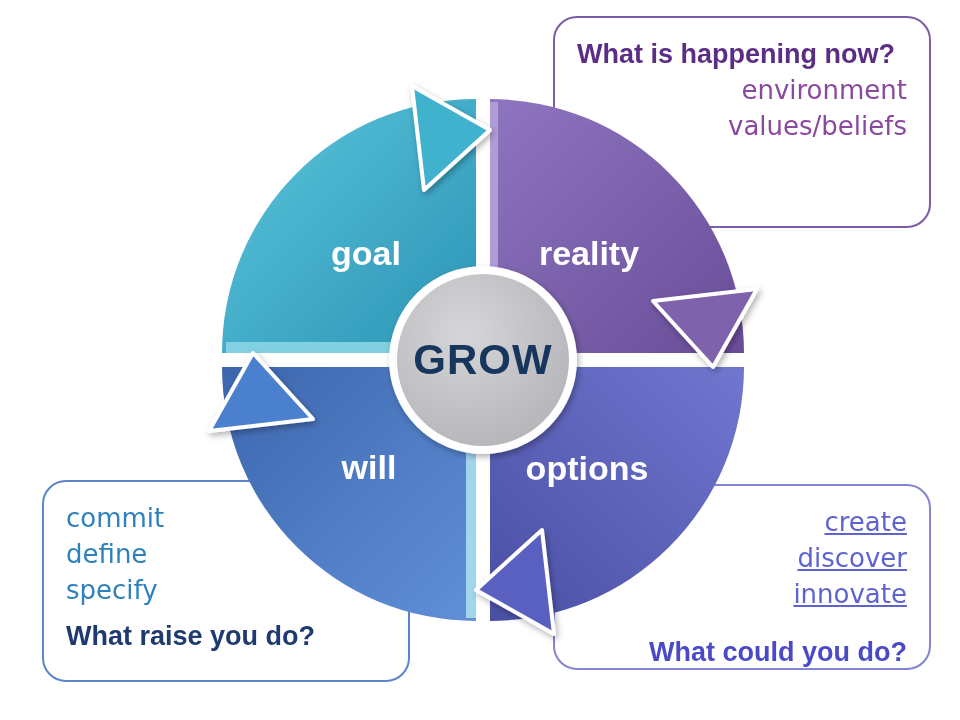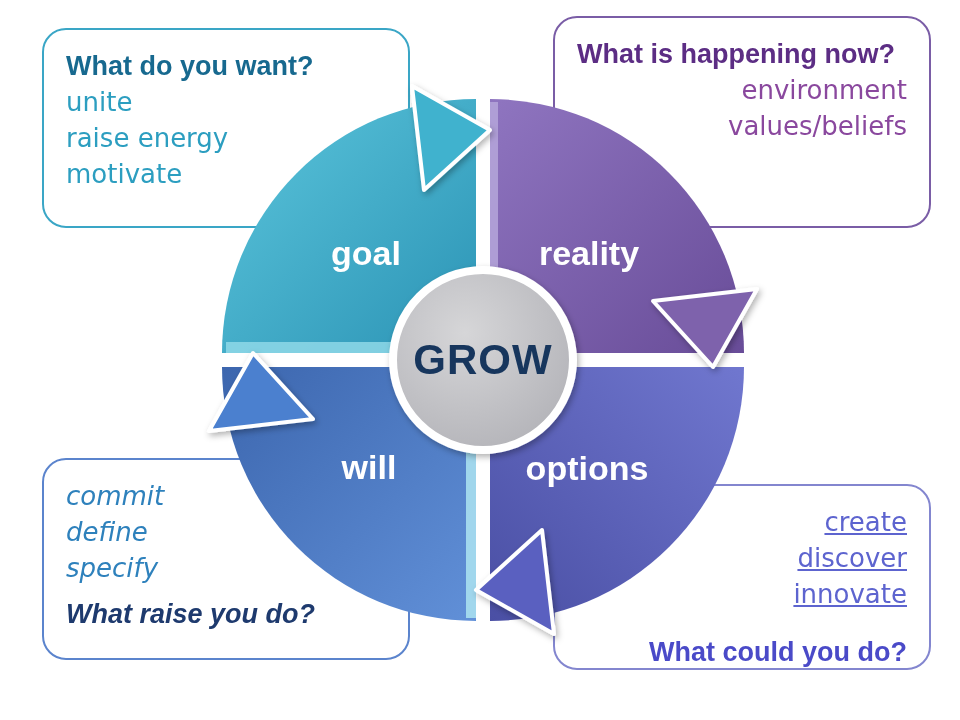--- a/index.html
+++ b/index.html
@@ -15,21 +15,21 @@
   .box .it{font-size:26px;line-height:36px;font-family:"DejaVu Sans","Liberation Sans",sans-serif;}
   
   .box-goal{left:42px;top:28px;width:368px;height:200px;border-color:#3aa6c6;}
   .box-goal .h{color:#17698f;}
   .box-goal .it{color:#2c9ec0;}
   
   .box-reality{left:553px;top:16px;width:378px;height:212px;border-color:#7a5da6;text-align:right;}
   .box-reality .h{color:#5c2d84;text-align:left;}
   .box-reality .it{color:#8a489e;}
   
-  .box-will{left:42px;top:458px;width:368px;height:202px;border-color:#5b84cd;font-style:italic;}
+  .box-will{left:42px;top:480px;width:368px;height:202px;border-color:#5b84cd;}
   .box-will .h{color:#1e3a6e;margin-top:10px;}
   .box-will .it{color:#2e81bc;}
   
   .box-options{left:553px;top:484px;width:378px;height:186px;border-color:#8386cf;text-align:right;}
   .box-options .h{color:#4a4ac8;margin-top:22px;}
   .box-options .it{color:#5d64cf;text-decoration:underline;}
 
   .cycle-svg{position:absolute;left:0;top:0;}
   .quad-label{
     font-family:"Liberation Sans",sans-serif;font-weight:bold;font-size:34px;fill:#ffffff;
@@ -37,26 +37,20 @@
   .grow-label{
     font-family:"Liberation Sans",sans-serif;font-weight:bold;font-size:42px;fill:#17365d;
     letter-spacing:1px;
   }
 </style>
 </head>
 <body>
 
 <div class="stage">
 
-  <div class="box box-goal">
-    <div class="h">What do you want?</div>
-    <div class="it">unite</div>
-    <div class="it">raise energy</div>
-    <div class="it">motivate</div>
-  </div>
 
   <div class="box box-reality">
     <div class="h">What is happening now?</div>
     <div class="it">environment</div>
     <div class="it">values/beliefs</div>
   </div>
 
   <div class="box box-will">
     <div class="it">commit</div>
     <div class="it">define</div>

